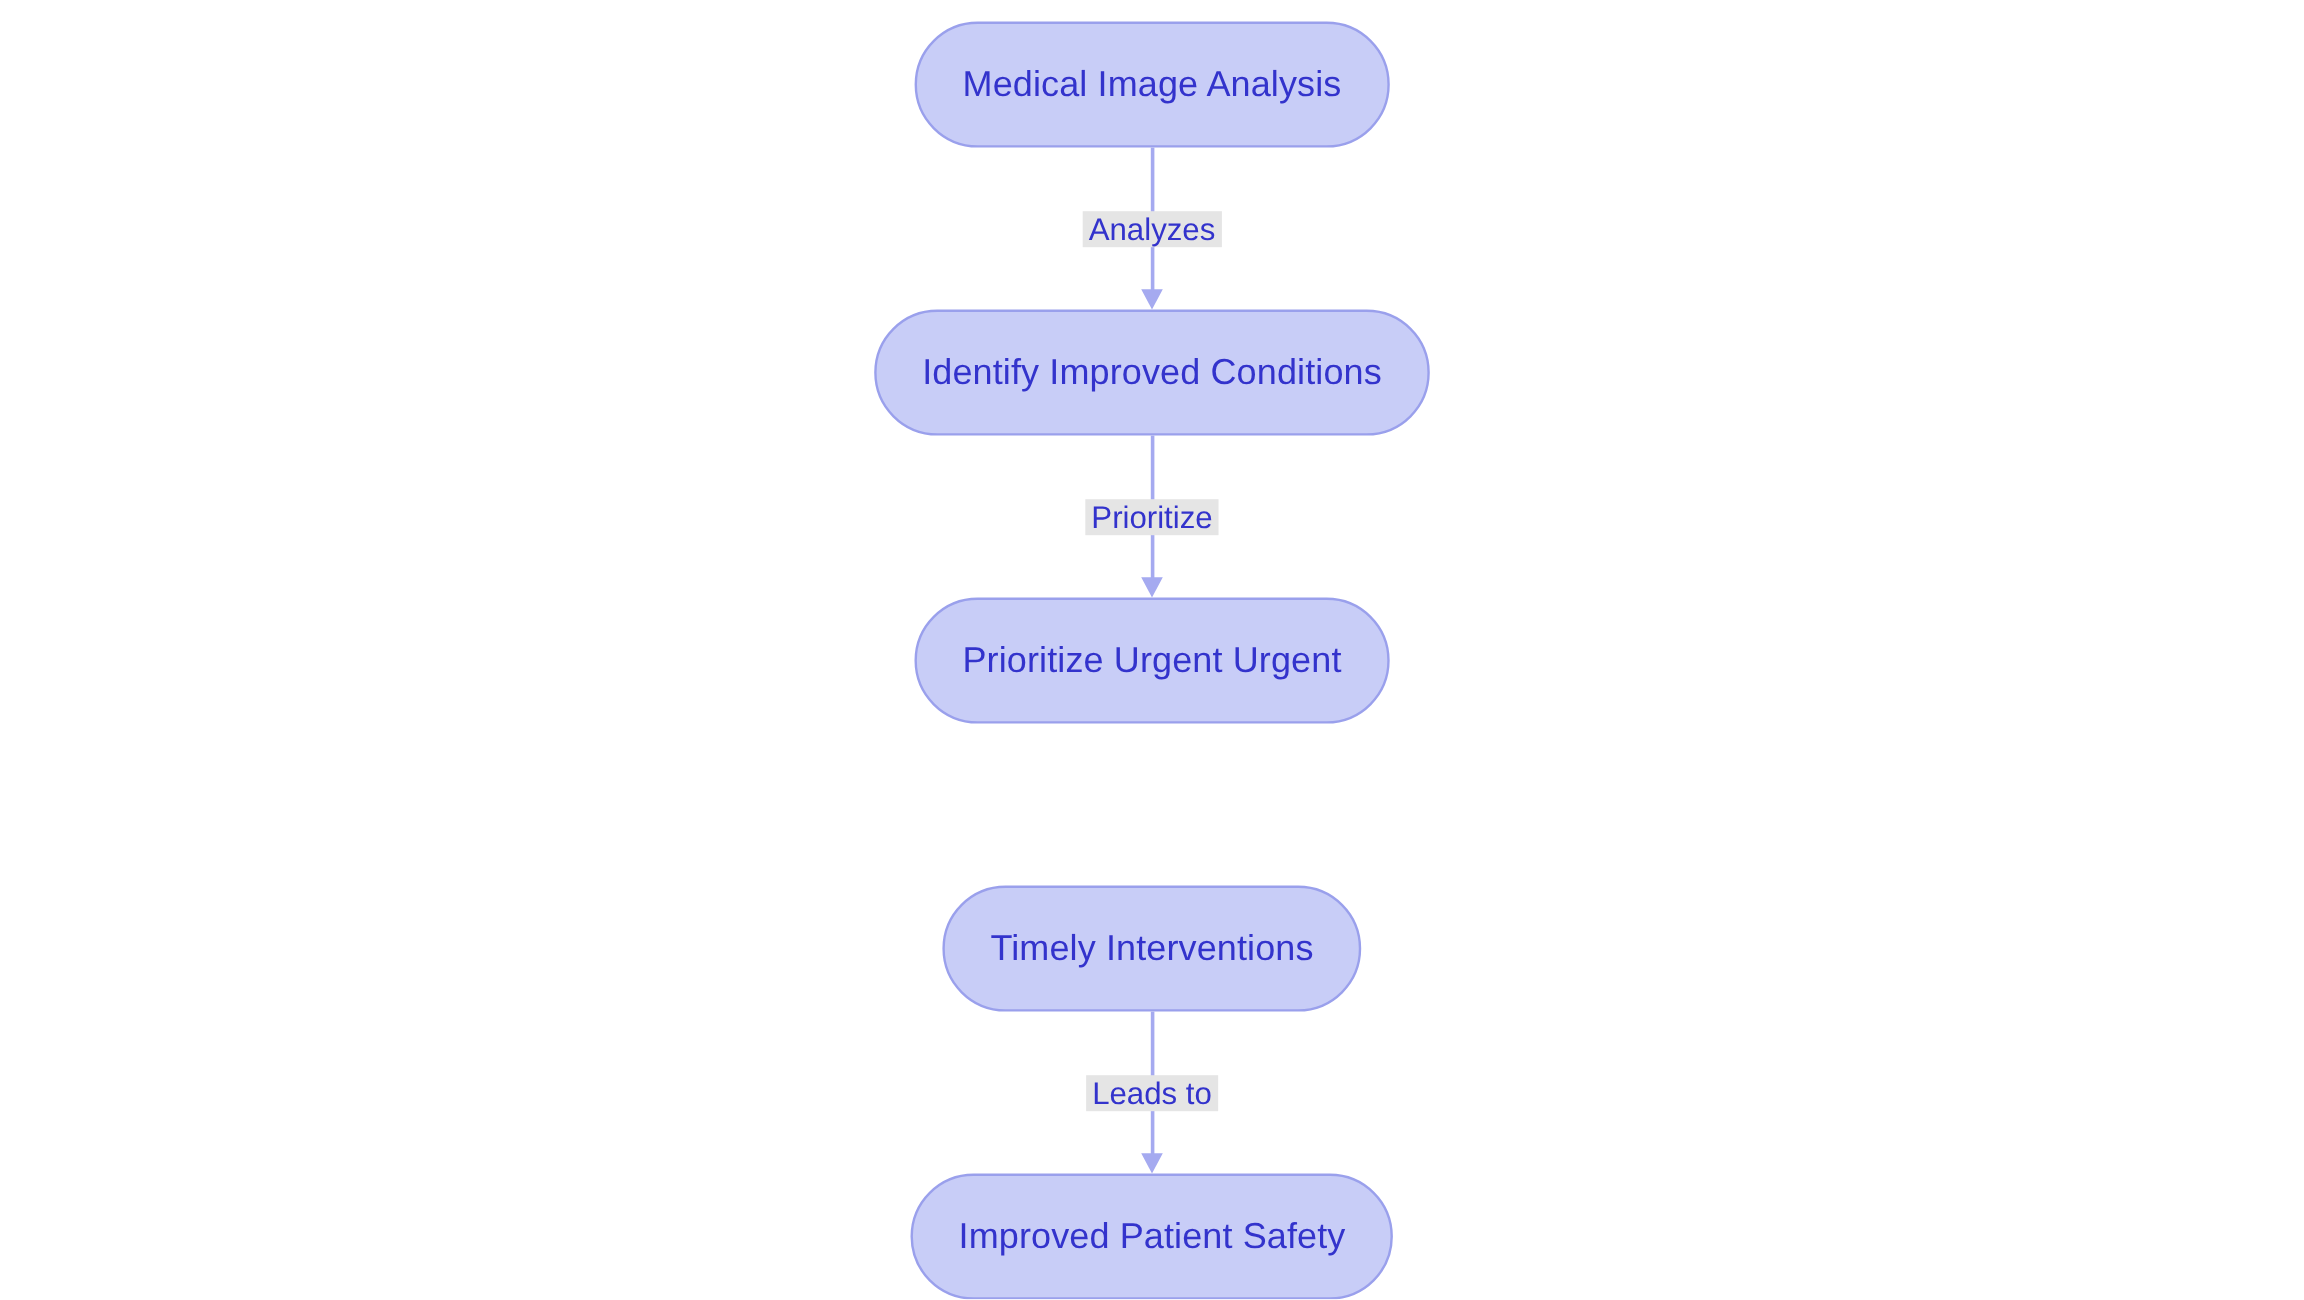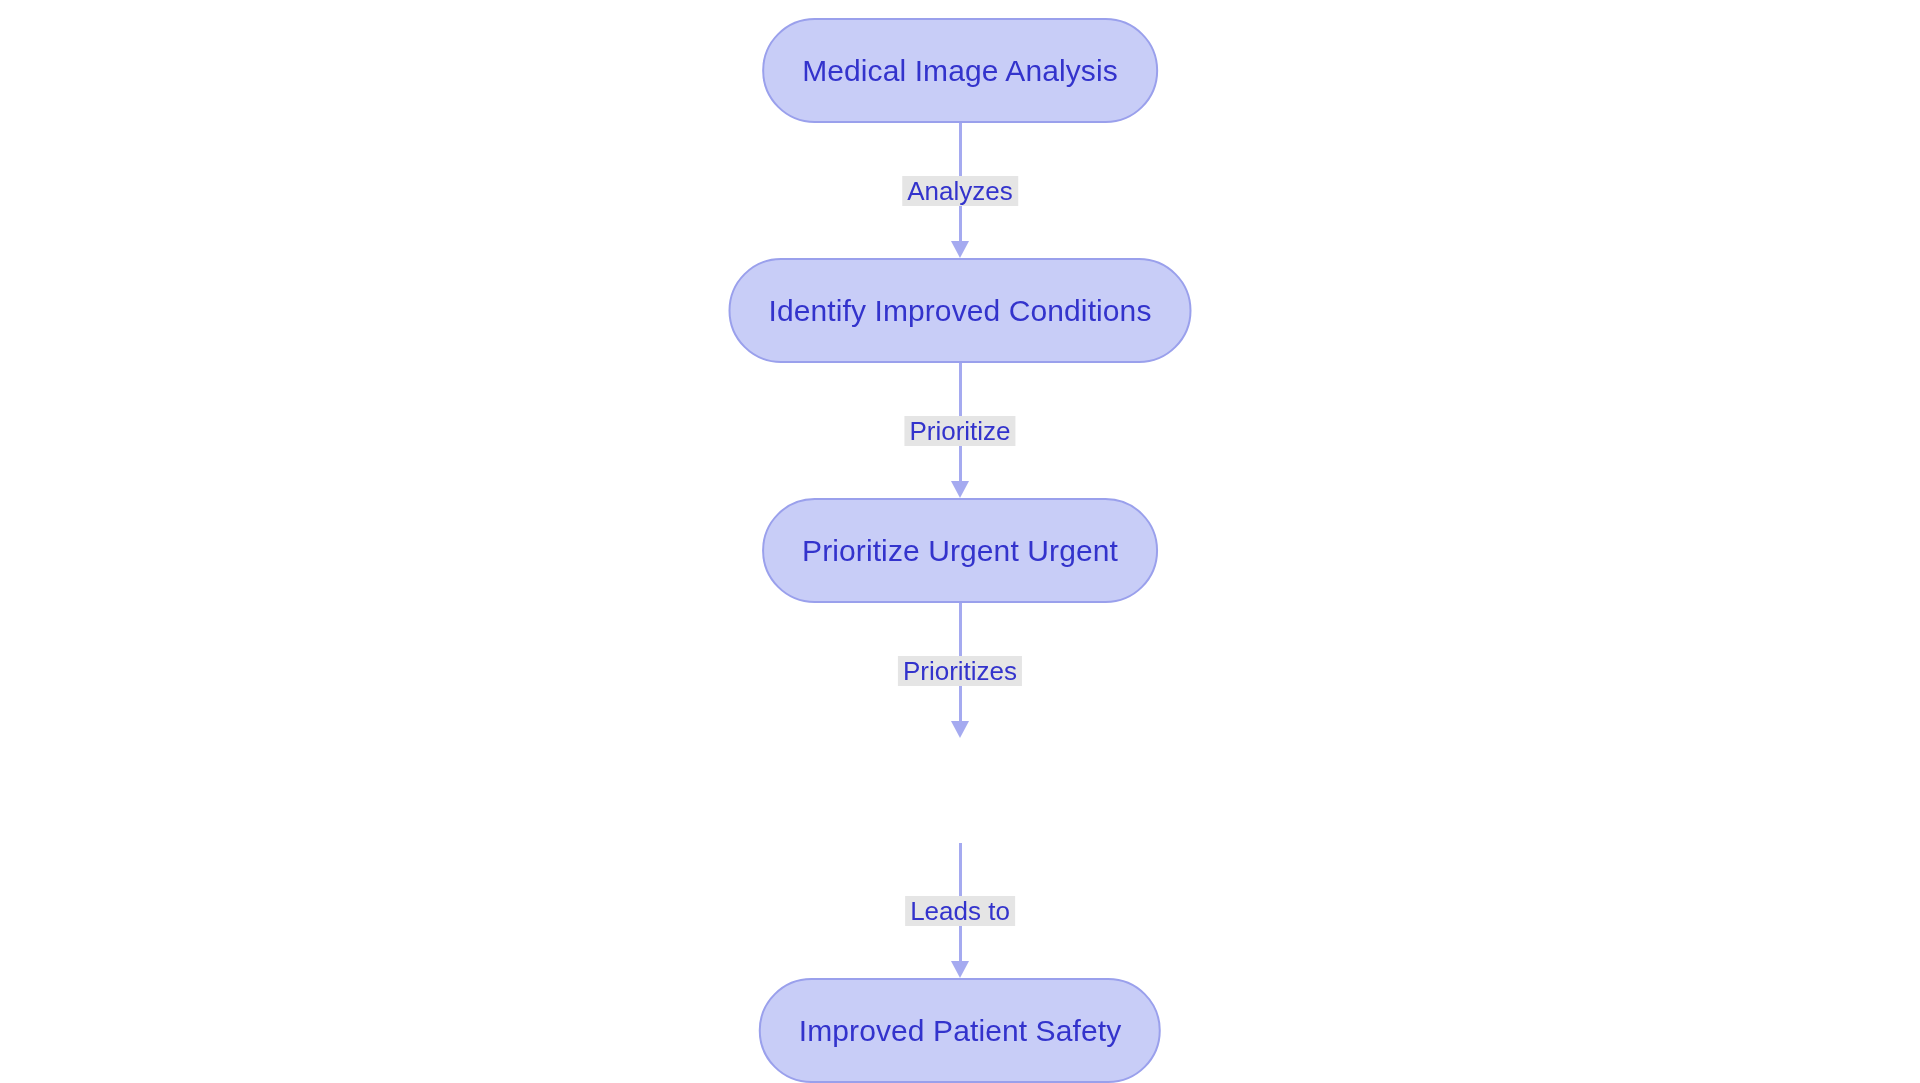--- a/index.html
+++ b/index.html
@@ -130,26 +130,24 @@
     <div class="edge edge-2">
       <div class="edge-line"></div>
       <div class="edge-arrow"></div>
       <span class="edge-label">Prioritize</span>
     </div>
 
     <div class="node node-3">
       <span class="node-label">Prioritize Urgent Urgent</span>
     </div>
 
-    <div class="edge edge-3">
-      <div class="edge-line"></div>
-      <div class="edge-arrow"></div>
-      <span class="edge-label">Prioritizes</span>
+
+    <div class="node node-4">
+      <span class="node-label">Timely Interventions</span>
     </div>
-
 
     <div class="edge edge-4">
       <div class="edge-line"></div>
       <div class="edge-arrow"></div>
       <span class="edge-label">Leads to</span>
     </div>
 
     <div class="node node-5">
       <span class="node-label">Improved Patient Safety</span>
     </div>

